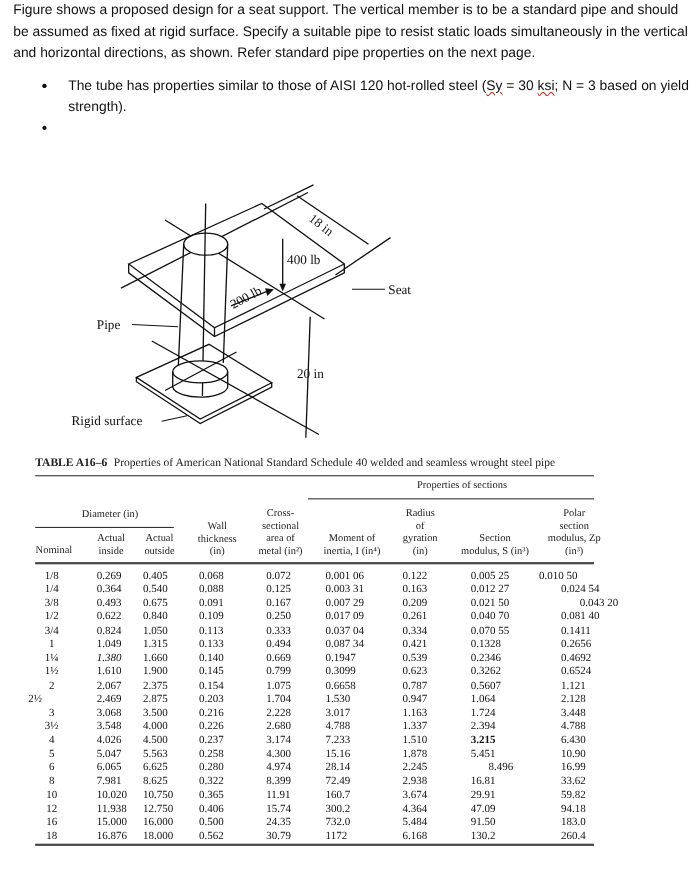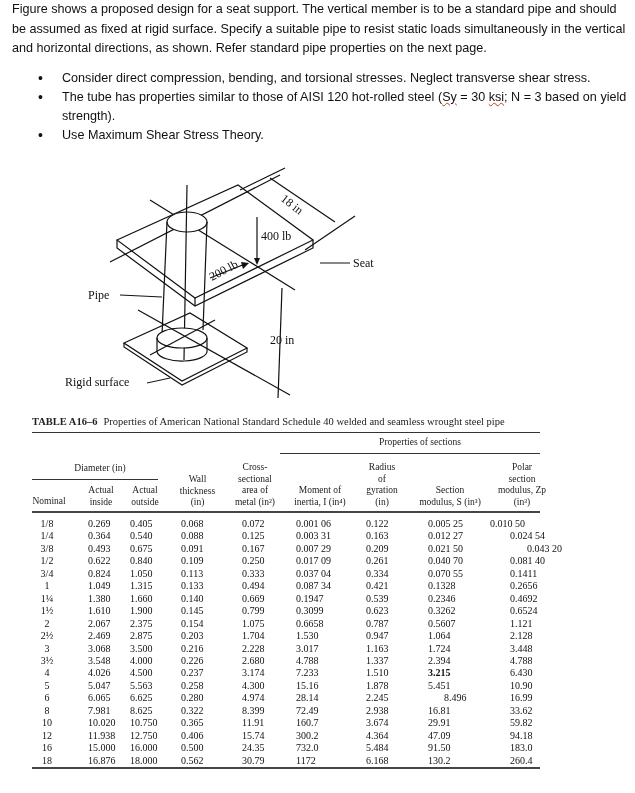--- a/index.html
+++ b/index.html
@@ -23,29 +23,27 @@
   .nom { text-align:center; width:30px; }
 </style>
 </head>
 <body>
 
 <div class="intro">Figure shows a proposed design for a seat support. The vertical member is to be a standard pipe and should be assumed as fixed at rigid surface. Specify a suitable pipe to resist static loads simultaneously in the vertical and horizontal directions, as shown. Refer standard pipe properties on the next page.</div>
 
 <ul class="bullets">
   <li>
     <span class="dot">•</span>
-    <span>Consider direct compression, bending, and torsional stresses. Neglect transverse shear stress.</span>
   </li>
   <li>
     <span class="dot">•</span>
     <span><span>The tube has properties similar to those of AISI 120 hot-rolled steel (</span><span class="sq">Sy</span><span> = 30 </span><span class="sq">ksi</span><span>; N = 3 based on yield strength).</span></span>
   </li>
   <li>
     <span class="dot">•</span>
-    <span>Use Maximum Shear Stress Theory.</span>
   </li>
 </ul>
 
 <div class="figure">
   <svg viewBox="0 0 350 250" xmlns="http://www.w3.org/2000/svg">
     <g stroke="#111" stroke-width="1.2" fill="none">
 
       <polygon points="67,90 188,35 263,90 145,148" fill="#fff"></polygon>
 
       <polyline points="67,90 67,98 145,156 263,98 263,90"></polyline>
@@ -200,21 +198,21 @@
       <span class="cell" style="left: 130px;">1.315</span>
       <span class="cell" style="left: 181px;">0.133</span>
       <span class="cell" style="left: 242px;">0.494</span>
       <span class="cell" style="left: 296px;">0.087 34</span>
       <span class="cell" style="left: 366px;">0.421</span>
       <span class="cell" style="left: 428px;">0.1328</span>
       <span class="cell" style="left: 510px;">0.2656</span>
     </div>
     <div class="row" style="top: 592.7px;">
       <span class="cell nom" style="left: 32px;">1¼</span>
-      <span class="cell" style="left: 88px;">1.380</span>
+      <span class="cell" style="left: 88px; font-style: italic;">1.380</span>
       <span class="cell" style="left: 130px;">1.660</span>
       <span class="cell" style="left: 181px;">0.140</span>
       <span class="cell" style="left: 242px;">0.669</span>
       <span class="cell" style="left: 296px;">0.1947</span>
       <span class="cell" style="left: 366px;">0.539</span>
       <span class="cell" style="left: 428px;">0.2346</span>
       <span class="cell" style="left: 510px;">0.4692</span>
     </div>
     <div class="row" style="top: 605.15px;">
       <span class="cell nom" style="left: 32px;">1½</span>
@@ -232,21 +230,21 @@
       <span class="cell" style="left: 88px;">2.067</span>
       <span class="cell" style="left: 130px;">2.375</span>
       <span class="cell" style="left: 181px;">0.154</span>
       <span class="cell" style="left: 242px;">1.075</span>
       <span class="cell" style="left: 296px;">0.6658</span>
       <span class="cell" style="left: 366px;">0.787</span>
       <span class="cell" style="left: 428px;">0.5607</span>
       <span class="cell" style="left: 510px;">1.121</span>
     </div>
     <div class="row" style="top: 630.05px;">
-      <span class="cell nom" style="left: 32px;">2½</span>
+      <span class="cell nom" style="left: 17px;">2½</span>
       <span class="cell" style="left: 88px;">2.469</span>
       <span class="cell" style="left: 130px;">2.875</span>
       <span class="cell" style="left: 181px;">0.203</span>
       <span class="cell" style="left: 242px;">1.704</span>
       <span class="cell" style="left: 296px;">1.530</span>
       <span class="cell" style="left: 366px;">0.947</span>
       <span class="cell" style="left: 428px;">1.064</span>
       <span class="cell" style="left: 510px;">2.128</span>
     </div>
     <div class="row" style="top: 642.5px;">

